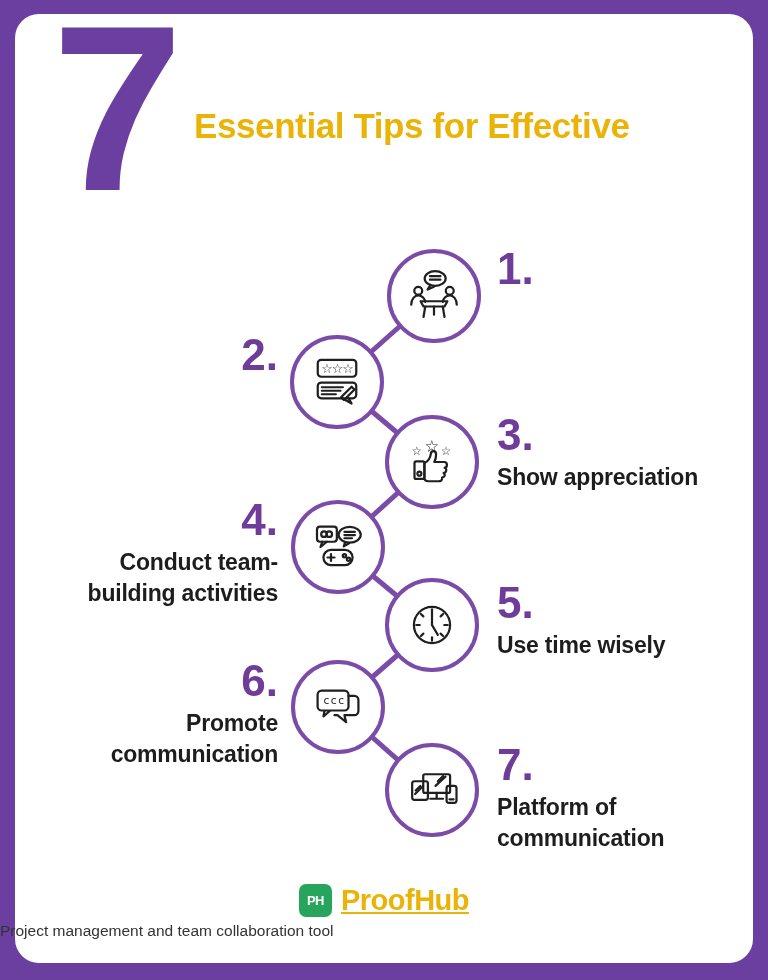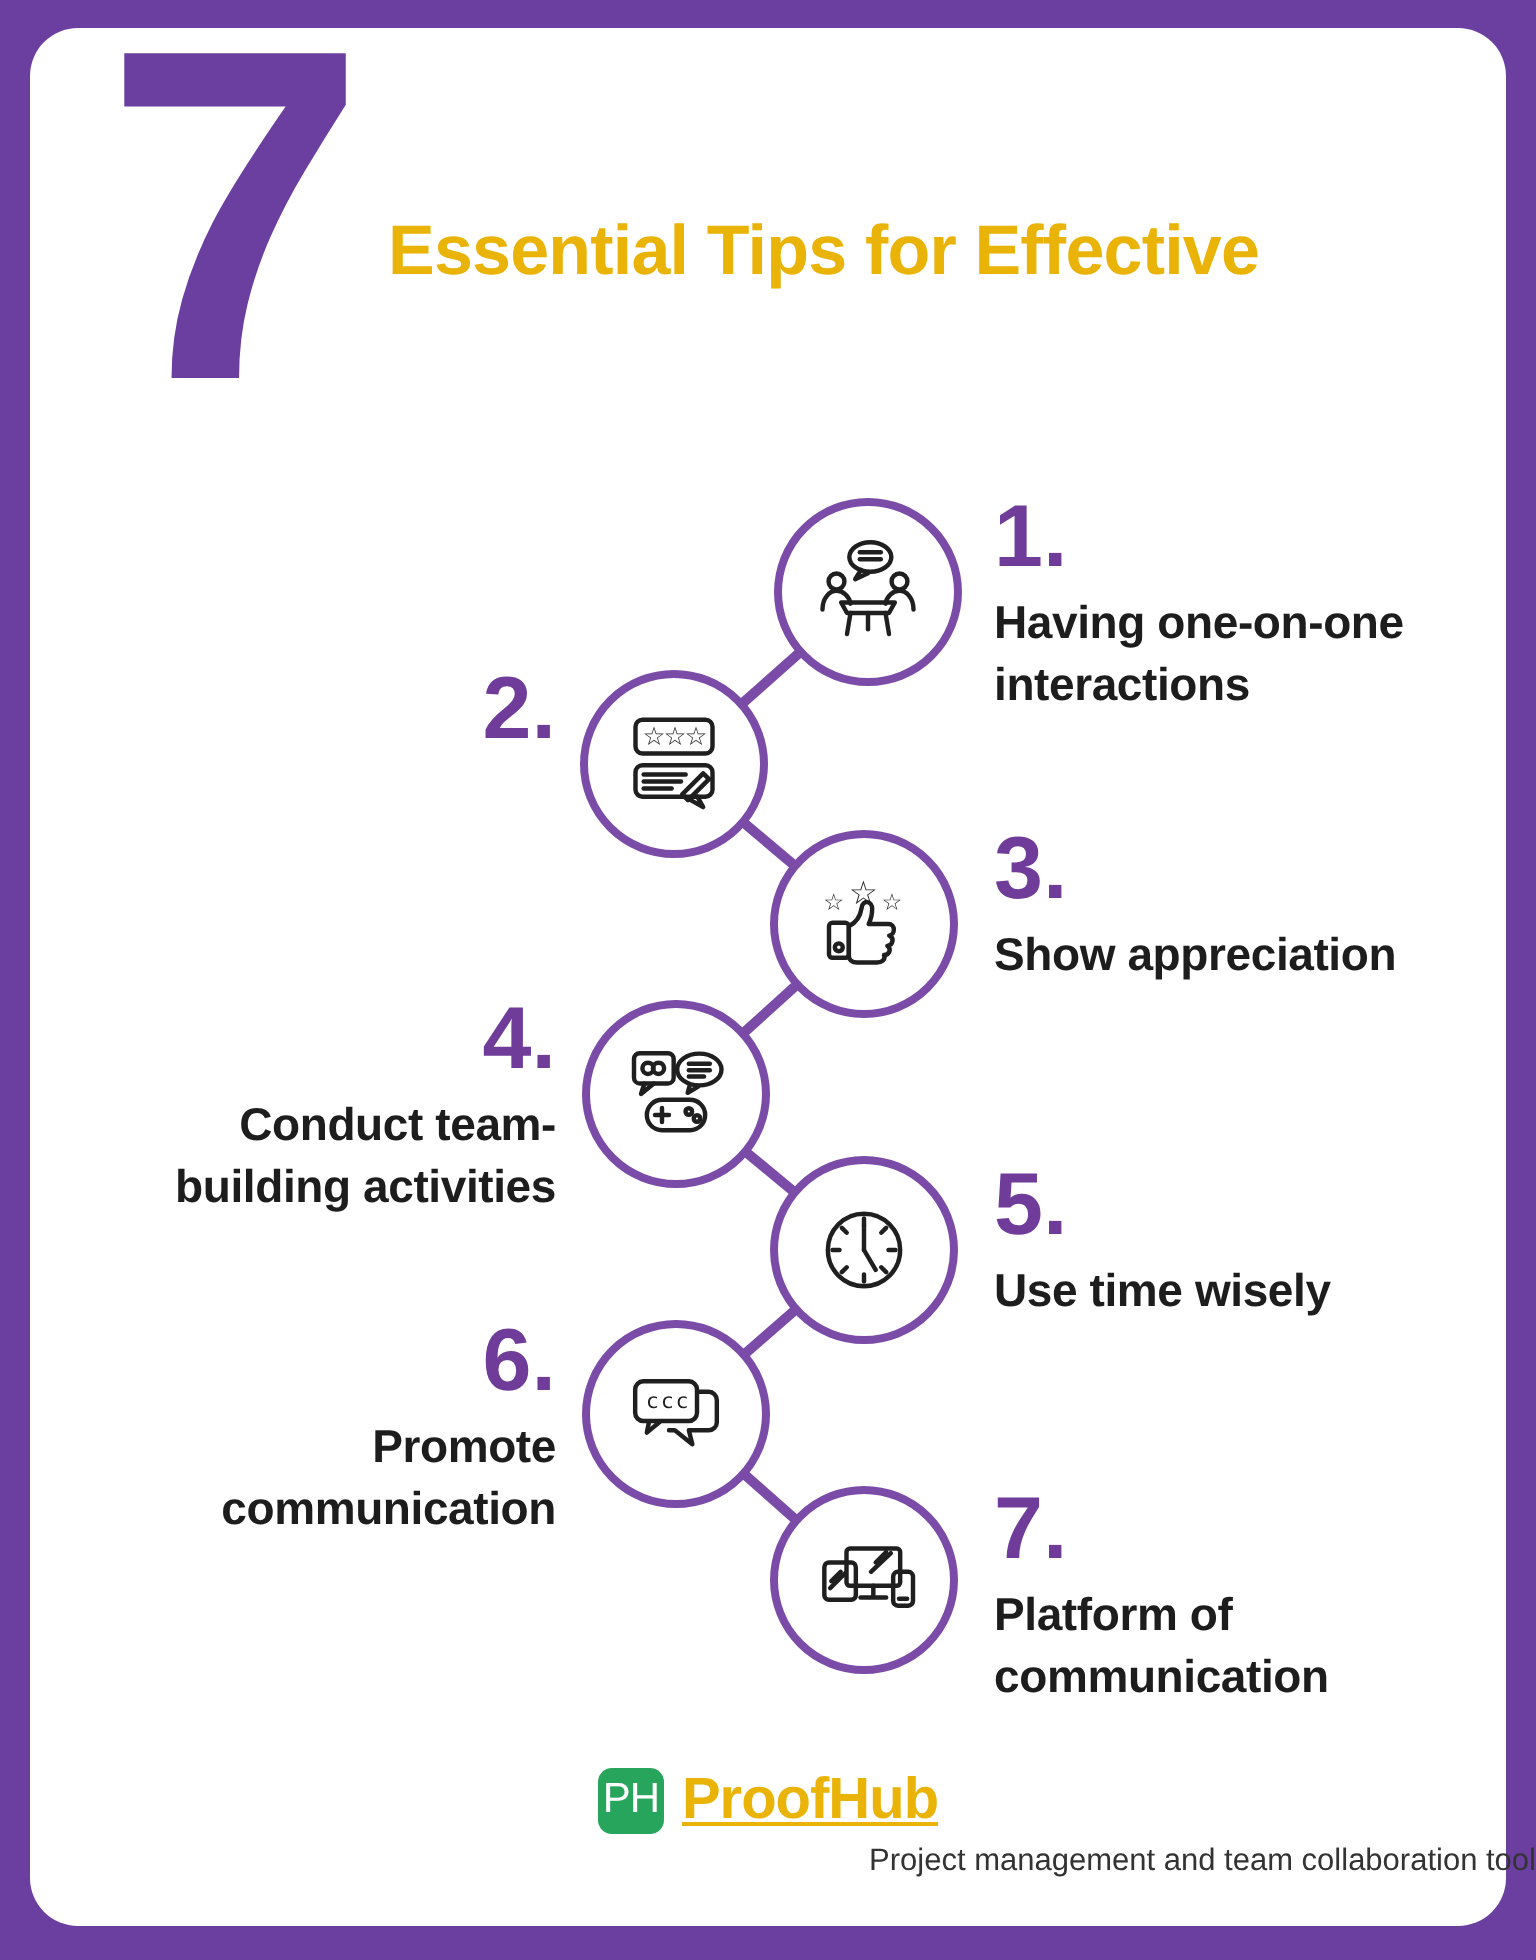--- a/index.html
+++ b/index.html
@@ -47,25 +47,25 @@
   }
   
   .brand-row{
     position:absolute;left:0;top:883px;width:768px;height:34px;z-index:2;
     display:flex;align-items:center;justify-content:center;gap:9px;
   }
   .logo{
     width:33px;height:33px;border-radius:7px;background:#28a55c;
     display:flex;align-items:center;justify-content:center;
   }
-  .logo span{color:#ffffff;font-size:21px;font-weight:normal;letter-spacing:-0.5px;}
+  .logo span{color:#ffffff;font-size:13px;font-weight:bold;letter-spacing:-0.5px;}
   .brand-name{font-size:29px;font-weight:bold;color:#eab308;letter-spacing:-0.5px;text-decoration:underline;}
   .tagline{
     position:absolute;left:0;top:922px;width:768px;z-index:2;
-    text-align:right;font-size:15.5px;color:#333333;
+    text-align:left;font-size:15.5px;color:#333333;
   }
   .icon-stroke{fill:none;stroke:#1f1f1f;stroke-width:1.9;stroke-linecap:round;stroke-linejoin:round;}
   .icon-glyph{fill:#1f1f1f;stroke:none;font-family:"DejaVu Sans",sans-serif;}
 </style>
 </head>
 <body>
 
 <div class="card"></div>
 
 <div class="big-seven">7</div>
@@ -194,22 +194,20 @@
       <line x1="10" y1="24.5" x2="14" y2="20.5"></line>
       <line x1="9.5" y1="27.5" x2="16" y2="21"></line>
       <rect x="36.5" y="20.5" width="8.5" height="14.5" rx="2"></rect>
       <line x1="39" y1="32" x2="42.5" y2="32"></line>
     </g>
   </svg>
 </div>
 
 <div class="tip tip-right" style="left:497px;top:246px;">
   <div class="tip-number">1.</div>
-  <div class="tip-text">Having one-on-one
-interactions</div>
 </div>
 
 <div class="tip tip-left" style="right:490px;top:332px;">
   <div class="tip-number">2.</div>
 </div>
 
 <div class="tip tip-right" style="left:497px;top:412px;">
   <div class="tip-number">3.</div>
   <div class="tip-text">Show appreciation</div>
 </div>

